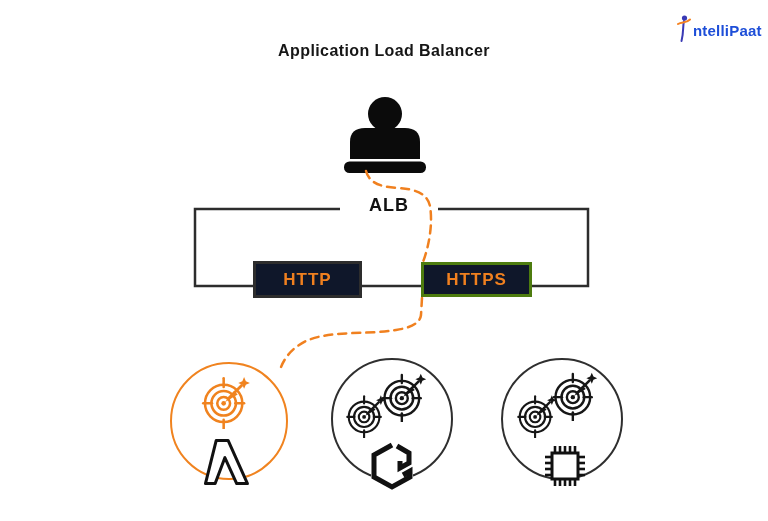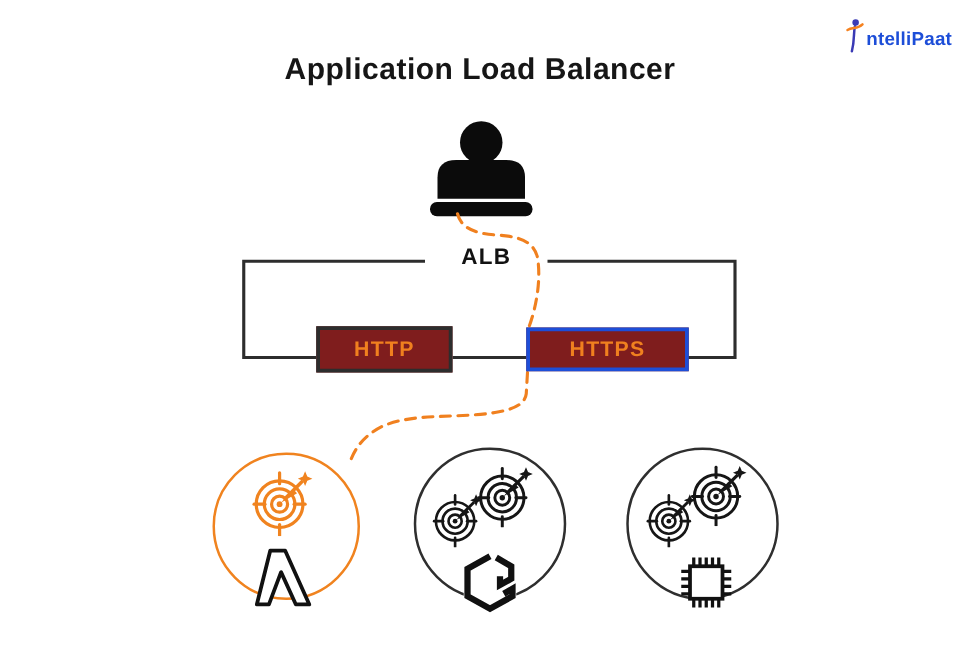--- a/index.html
+++ b/index.html
@@ -1,25 +1,25 @@
 <!DOCTYPE html>
 <html><head>
 <meta charset="utf-8">
 <style>
   html,body{margin:0;padding:0;background:#fff;font-family:"Liberation Sans",sans-serif;}
   .canvas{position:relative;width:768px;height:521px;background:#ffffff;overflow:hidden;}
   .abs{position:absolute;}
-  .title{left:0;right:0;top:42px;text-align:center;font-size:24px;font-weight:bold;color:#161616;letter-spacing:.4px;}
+  .title{left:0;right:0;top:42px;text-align:center;font-size:16px;font-weight:bold;color:#161616;letter-spacing:.4px;}
   .logo{left:676px;top:14px;display:flex;align-items:center;font-weight:bold;font-size:15px;letter-spacing:.2px;}
   .logo .blue{color:#1d4ed8;}
   .logo .orange{color:#1d4ed8;}
   .alb-label{left:340px;top:195px;width:98px;text-align:center;font-size:18px;font-weight:bold;color:#121212;letter-spacing:1px;}
-  .listener{box-sizing:border-box;display:flex;align-items:center;justify-content:center;background:#7f1d1d;font-weight:bold;font-size:17px;letter-spacing:1px;color:#F0801F;}
+  .listener{box-sizing:border-box;display:flex;align-items:center;justify-content:center;background:#0f172a;font-weight:bold;font-size:17px;letter-spacing:1px;color:#F0801F;}
   .http-box{left:253px;top:261px;width:109px;height:37px;border:3px solid #2D2D2D;}
-  .https-box{left:421px;top:262px;width:130px;height:35px;border:3px solid #1d4ed8;}
+  .https-box{left:421px;top:262px;width:111px;height:35px;border:3px solid #4d7c0f;}
   .tg-circle{box-sizing:border-box;border-radius:50%;background:#fff;}
   .tg-orange{left:170px;top:362px;width:118px;height:118px;border:2px solid #F0831F;}
   .tg-black2{left:331px;top:358px;width:122px;height:122px;border:2px solid #2F2F2F;}
   .tg-black3{left:501px;top:358px;width:122px;height:122px;border:2px solid #2F2F2F;}
   .target-orange{color:#F0831F;}
   .target-black{color:#161616;}
   svg.iconlayer{pointer-events:none;}
 </style>
 </head>
 <body>

